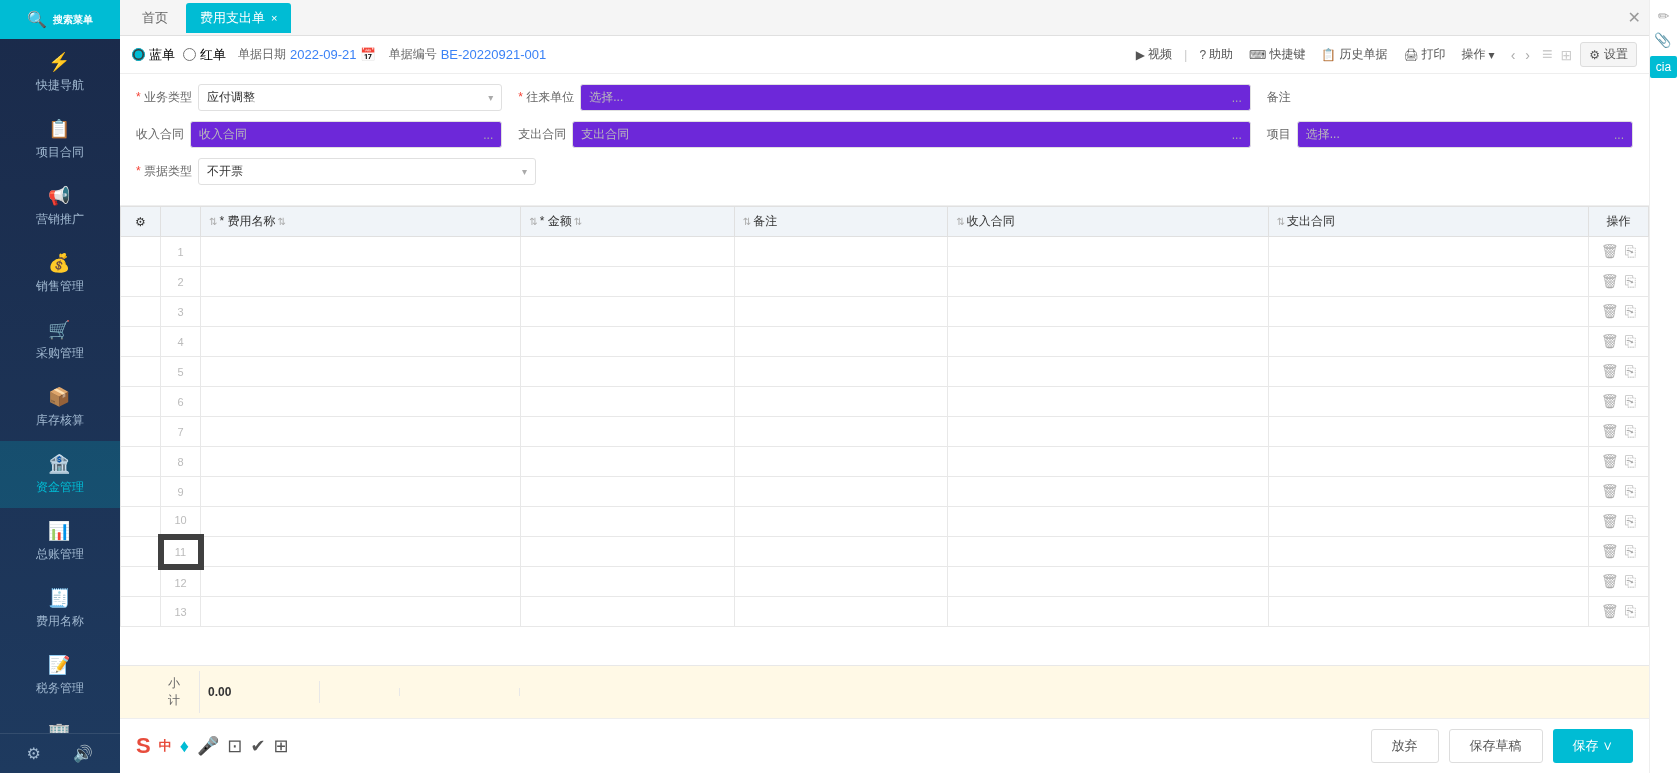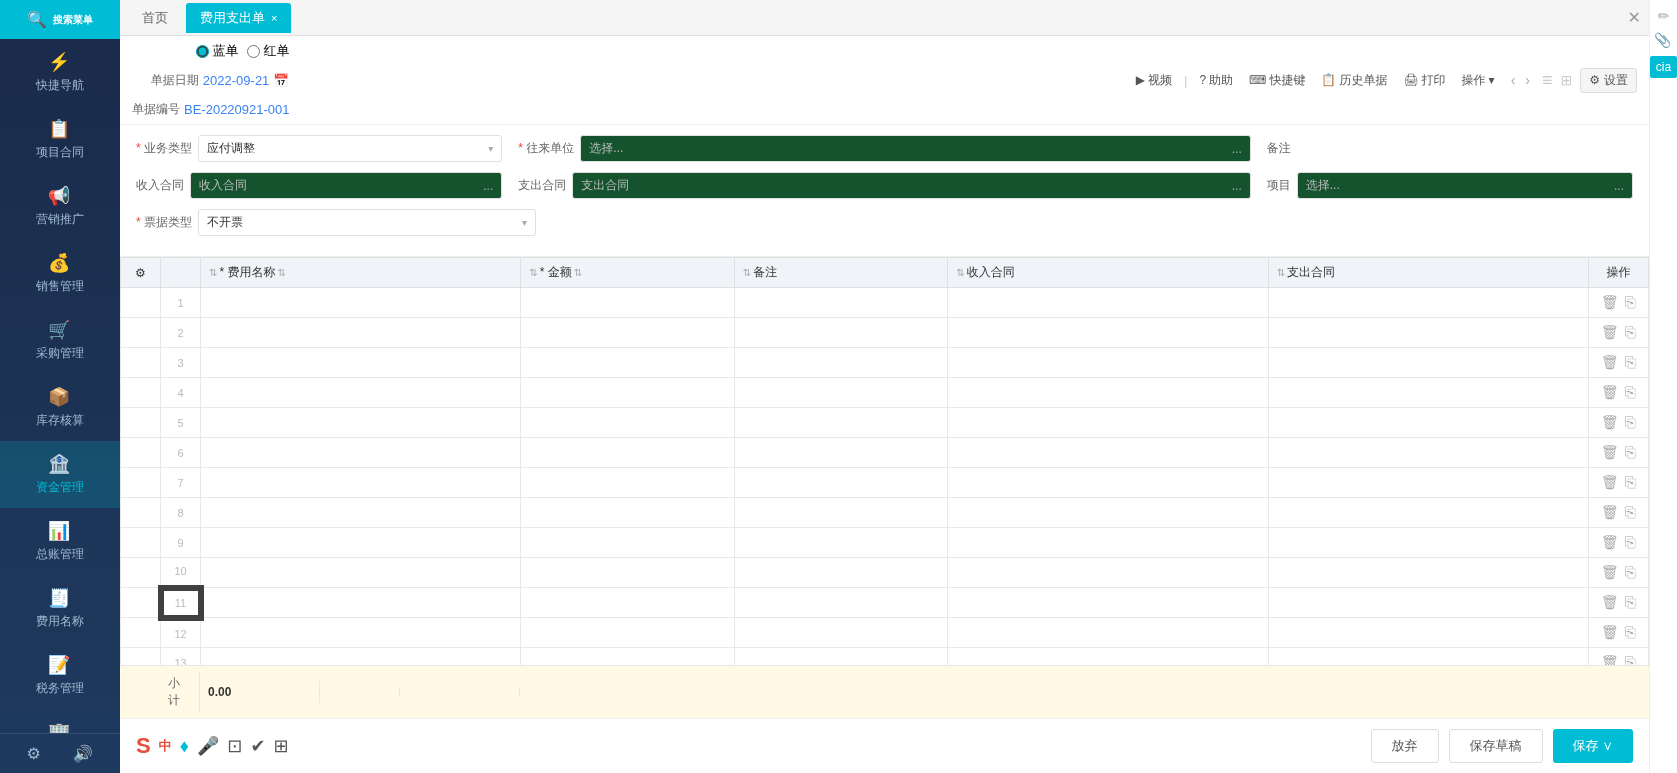--- a/index.html
+++ b/index.html
@@ -94,21 +94,21 @@
     
     .toolbar {
       display: flex;
       align-items: center;
       padding: 6px 12px;
       border-bottom: 1px solid #eee;
       gap: 12px;
       flex-shrink: 0;
       justify-content: space-between;
     }
-    .toolbar-left { display: flex; align-items: flex-end; gap: 12px; flex-direction: column; }
+    .toolbar-left { display: flex; align-items: flex-start; gap: 12px; }
     .toolbar-right { display: flex; align-items: center; gap: 8px; }
     .radio-group { display: flex; align-items: center; gap: 8px; }
     .radio-item { display: flex; align-items: center; gap: 4px; cursor: pointer; }
     .radio-blue { accent-color: #00bcd4; }
     .radio-red { accent-color: #f44336; }
     .date-field { display: flex; align-items: center; gap: 4px; color: #333; font-size: 13px; }
     .date-icon { color: #00bcd4; cursor: pointer; }
     .field-label { color: #666; font-size: 12px; }
     .field-value { color: #3b82f6; font-size: 13px; }
     .toolbar-btn {
@@ -139,21 +139,21 @@
       align-items: center;
       gap: 6px;
       flex: 1;
     }
     .form-field-label { color: #666; font-size: 12px; white-space: nowrap; }
     .form-field-label.required::before { content: '* '; color: #f44336; }
     .form-field-input {
       border: 1px solid #e0e0e0; border-radius: 3px; padding: 4px 8px;
       font-size: 12px; color: #333; flex: 1; min-width: 0;
       display: flex; align-items: center; justify-content: space-between;
-      cursor: pointer; background: #14532d;
+      cursor: pointer; background: #6d28d9;
     }
     .form-field-input.placeholder-text { color: #bbb; }
     .field-dots { color: #aaa; font-size: 12px; }
     .form-field-select {
       border: 1px solid #e0e0e0; border-radius: 3px; padding: 4px 8px;
       font-size: 12px; color: #333; min-width: 120px;
       display: flex; align-items: center; justify-content: space-between;
       cursor: pointer; background: white;
     }
     .dropdown-arrow { color: #aaa; font-size: 10px; }

